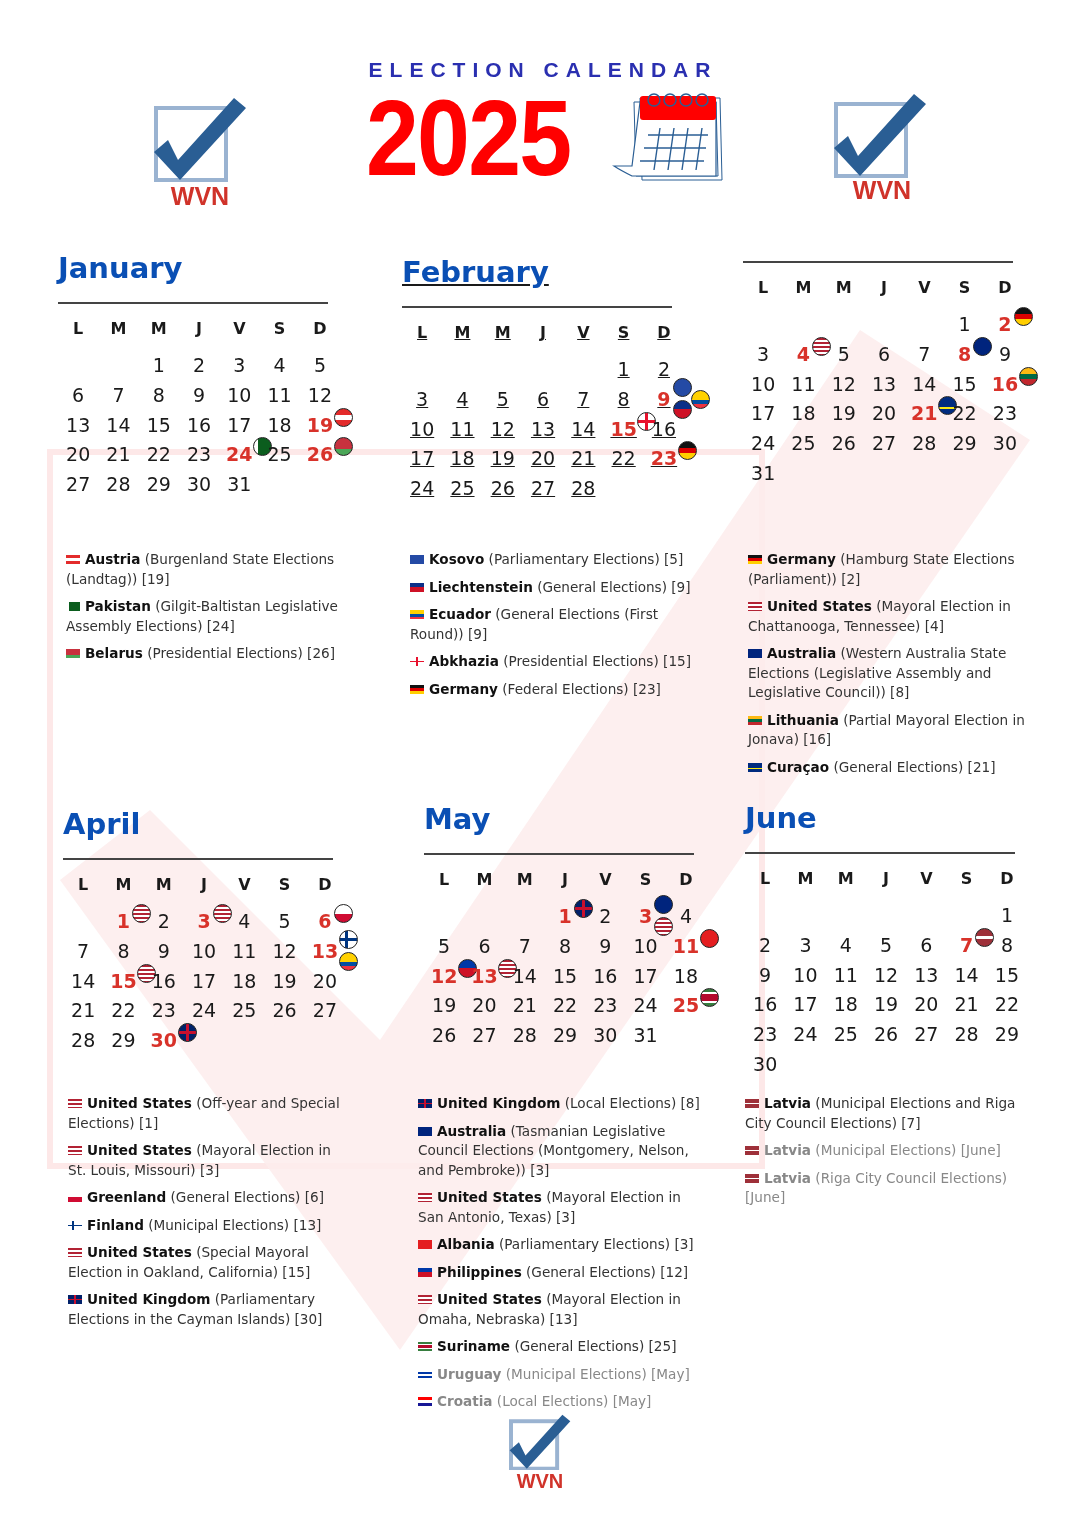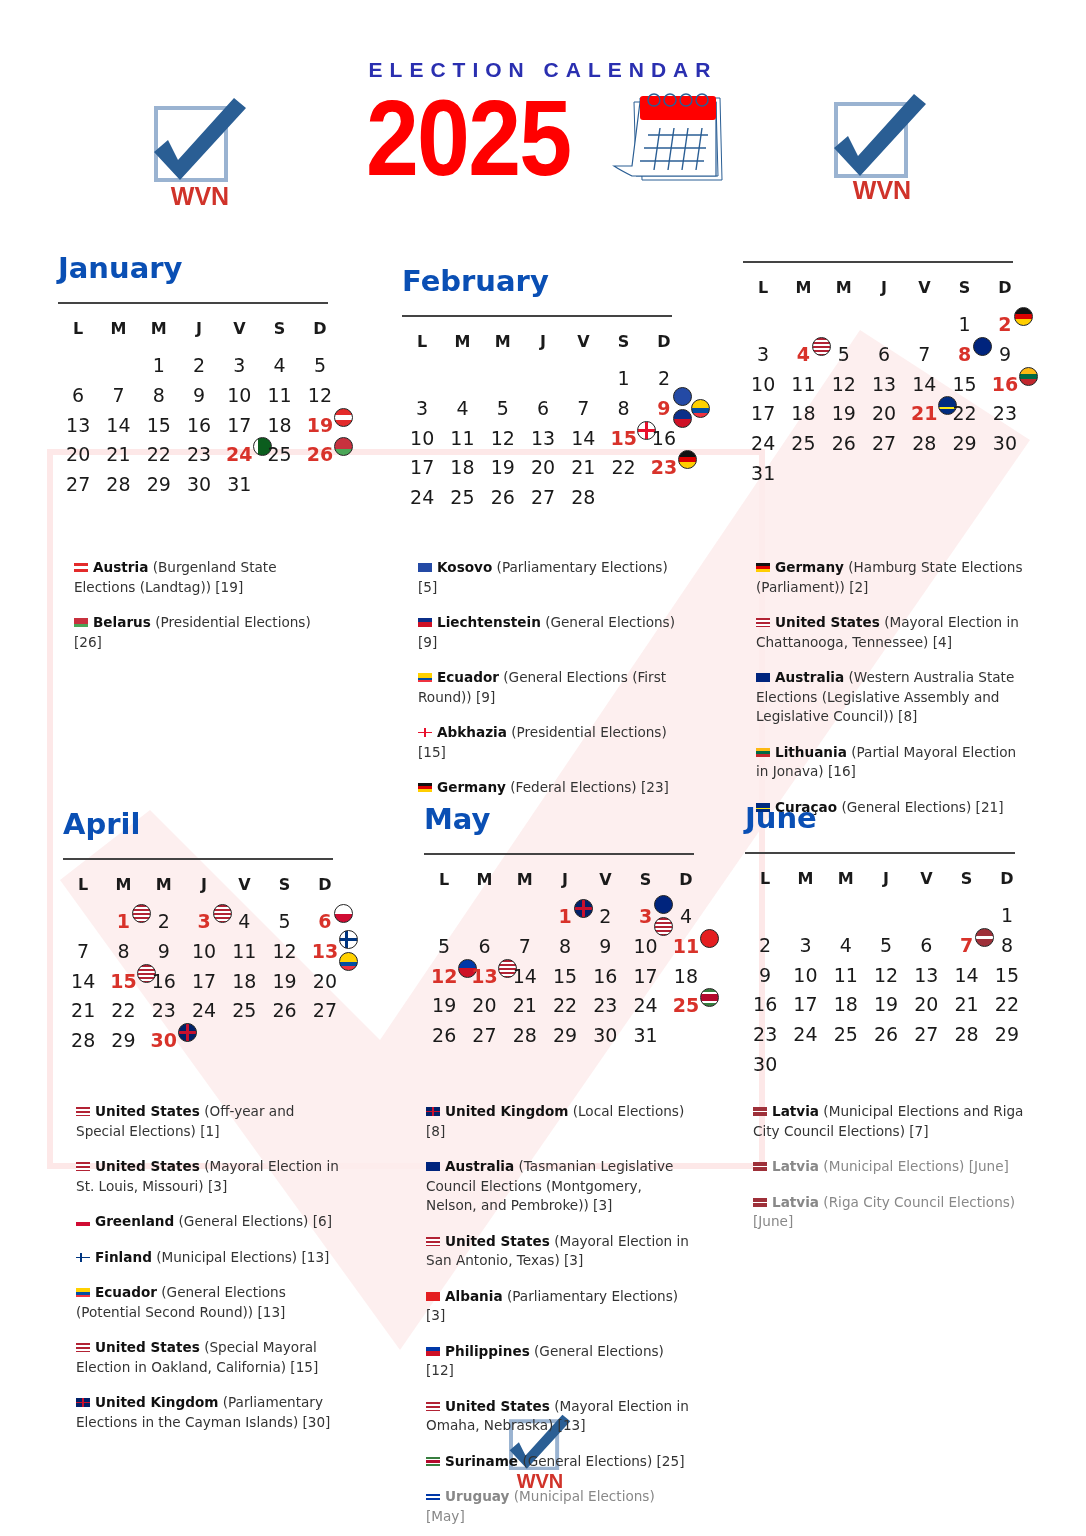--- a/index.html
+++ b/index.html
@@ -15,21 +15,21 @@
   .logo .wvn{font-family:"Liberation Sans",sans-serif;font-weight:bold;font-size:25px;color:#d0332a;text-align:center;letter-spacing:0px;}
   .month{position:absolute;width:300px;z-index:1;}
   .month h2{margin:0;font-family:"DejaVu Sans",sans-serif;font-weight:bold;font-size:29px;color:#0a4fb4;height:40px;line-height:40px;}
   .month .rule{height:2px;background:#444;width:270px;margin-top:14px;}
   .grid{display:grid;grid-template-columns:repeat(7,40.3px);margin-top:14px;}
   .grid .dh{font-weight:bold;font-size:16px;text-align:center;height:32px;line-height:22px;}
   .grid .d{font-size:19px;text-align:center;height:29.8px;line-height:30px;position:relative;}
   .grid .d.ev{color:#d8322a;font-weight:bold;}
   .flag{position:absolute;width:17px;height:17px;border-radius:50%;border:1px solid #222;overflow:hidden;top:-2px;}
   .list{position:absolute;width:300px;font-size:13.6px;line-height:19.5px;color:#333;z-index:1;}
-  .list .it{margin:16px;}
+  .list .it{margin:8px;}
   .list .it b{color:#111;}
   .list .it.muted, .list .it.muted b{color:#888;}
   .sf{display:inline-block;width:14px;height:9px;margin-right:5px;vertical-align:0px;}
 </style>
 </head>
 <body>
 
 <svg class="wm" viewBox="0 0 1086 1536">
   <rect x="50" y="452" width="712" height="714" fill="none" stroke="#fde8e8" stroke-width="6"></rect>
   <polygon points="60,880 150,810 380,1040 860,330 1030,440 400,1350" fill="#fdecec" opacity="0.85"></polygon>
@@ -118,24 +118,25 @@
       <div class="d ev"><span>26</span><span class="flag" style="background: linear-gradient(rgb(200, 49, 62) 0px, rgb(200, 49, 62) 66%, rgb(74, 166, 87) 66%); left: 34px; top: -2px;"></span></div>
       <div class="d"><span>27</span></div>
       <div class="d"><span>28</span></div>
       <div class="d"><span>29</span></div>
       <div class="d"><span>30</span></div>
       <div class="d"><span>31</span></div>
     </div>
 </div>
 <div class="list" style="left:58px;top:542px;">
     <div class="it"><span class="sf" style="background: linear-gradient(rgb(227, 43, 43) 0px, rgb(227, 43, 43) 33%, rgb(255, 255, 255) 33%, rgb(255, 255, 255) 66%, rgb(227, 43, 43) 66%);"></span><b>Austria</b><span> (Burgenland State Elections (Landtag)) [19]</span></div>
+    <div class="it"><span class="sf" style="background: linear-gradient(90deg, rgb(255, 255, 255) 0px, rgb(255, 255, 255) 25%, rgb(11, 93, 30) 25%);"></span><b>Pakistan</b><span> (Gilgit-Baltistan Legislative Assembly Elections) [24]</span></div>
     <div class="it"><span class="sf" style="background: linear-gradient(rgb(200, 49, 62) 0px, rgb(200, 49, 62) 66%, rgb(74, 166, 87) 66%);"></span><b>Belarus</b><span> (Presidential Elections) [26]</span></div>
   </div>
 
-<div class="month" style="left:402px;top:261px;">
+<div class="month" style="left:402px;top:252px;text-decoration:underline;">
   <h2>February</h2>
   <div class="rule"></div>
   <div class="grid">
       <div class="dh">L</div>
       <div class="dh">M</div>
       <div class="dh">M</div>
       <div class="dh">J</div>
       <div class="dh">V</div>
       <div class="dh">S</div>
       <div class="dh">D</div>
@@ -280,21 +281,20 @@
       <div class="d"><span>28</span></div>
       <div class="d"><span>29</span></div>
       <div class="d ev"><span>30</span><span class="flag" style="background: linear-gradient(90deg, transparent 42%, rgb(200, 16, 46) 42%, rgb(200, 16, 46) 58%, transparent 58%), linear-gradient(transparent 40%, rgb(200, 16, 46) 40%, rgb(200, 16, 46) 60%, transparent 60%), rgb(1, 33, 105); left: 34px; top: -2px;"></span></div>
     </div>
 </div>
 <div class="list" style="left:60px;top:1086px;">
     <div class="it"><span class="sf" style="background: repeating-linear-gradient(rgb(178, 34, 52) 0px, rgb(178, 34, 52) 2px, rgb(255, 255, 255) 2px, rgb(255, 255, 255) 4px);"></span><b>United States</b><span> (Off-year and Special Elections) [1]</span></div>
     <div class="it"><span class="sf" style="background: repeating-linear-gradient(rgb(178, 34, 52) 0px, rgb(178, 34, 52) 2px, rgb(255, 255, 255) 2px, rgb(255, 255, 255) 4px);"></span><b>United States</b><span> (Mayoral Election in St. Louis, Missouri) [3]</span></div>
     <div class="it"><span class="sf" style="background: linear-gradient(rgb(255, 255, 255) 0px, rgb(255, 255, 255) 50%, rgb(208, 12, 51) 50%);"></span><b>Greenland</b><span> (General Elections) [6]</span></div>
     <div class="it"><span class="sf" style="background: linear-gradient(90deg, transparent 30%, rgb(0, 53, 128) 30%, rgb(0, 53, 128) 45%, transparent 45%), linear-gradient(transparent 40%, rgb(0, 53, 128) 40%, rgb(0, 53, 128) 60%, transparent 60%), rgb(255, 255, 255);"></span><b>Finland</b><span> (Municipal Elections) [13]</span></div>
-    <div class="it"><span class="sf" style="background: linear-gradient(rgb(255, 209, 0) 0px, rgb(255, 209, 0) 50%, rgb(3, 78, 162) 50%, rgb(3, 78, 162) 75%, rgb(239, 51, 64) 75%);"></span><b>Ecuador</b><span> (General Elections (Potential Second Round)) [13]</span></div>
     <div class="it"><span class="sf" style="background: repeating-linear-gradient(rgb(178, 34, 52) 0px, rgb(178, 34, 52) 2px, rgb(255, 255, 255) 2px, rgb(255, 255, 255) 4px);"></span><b>United States</b><span> (Special Mayoral Election in Oakland, California) [15]</span></div>
     <div class="it"><span class="sf" style="background: linear-gradient(90deg, transparent 42%, rgb(200, 16, 46) 42%, rgb(200, 16, 46) 58%, transparent 58%), linear-gradient(transparent 40%, rgb(200, 16, 46) 40%, rgb(200, 16, 46) 60%, transparent 60%), rgb(1, 33, 105);"></span><b>United Kingdom</b><span> (Parliamentary Elections in the Cayman Islands) [30]</span></div>
   </div>
 
 <div class="month" style="left:424px;top:799px;">
   <h2>May</h2>
   <div class="rule"></div>
   <div class="grid">
       <div class="dh">L</div>
       <div class="dh">M</div>

